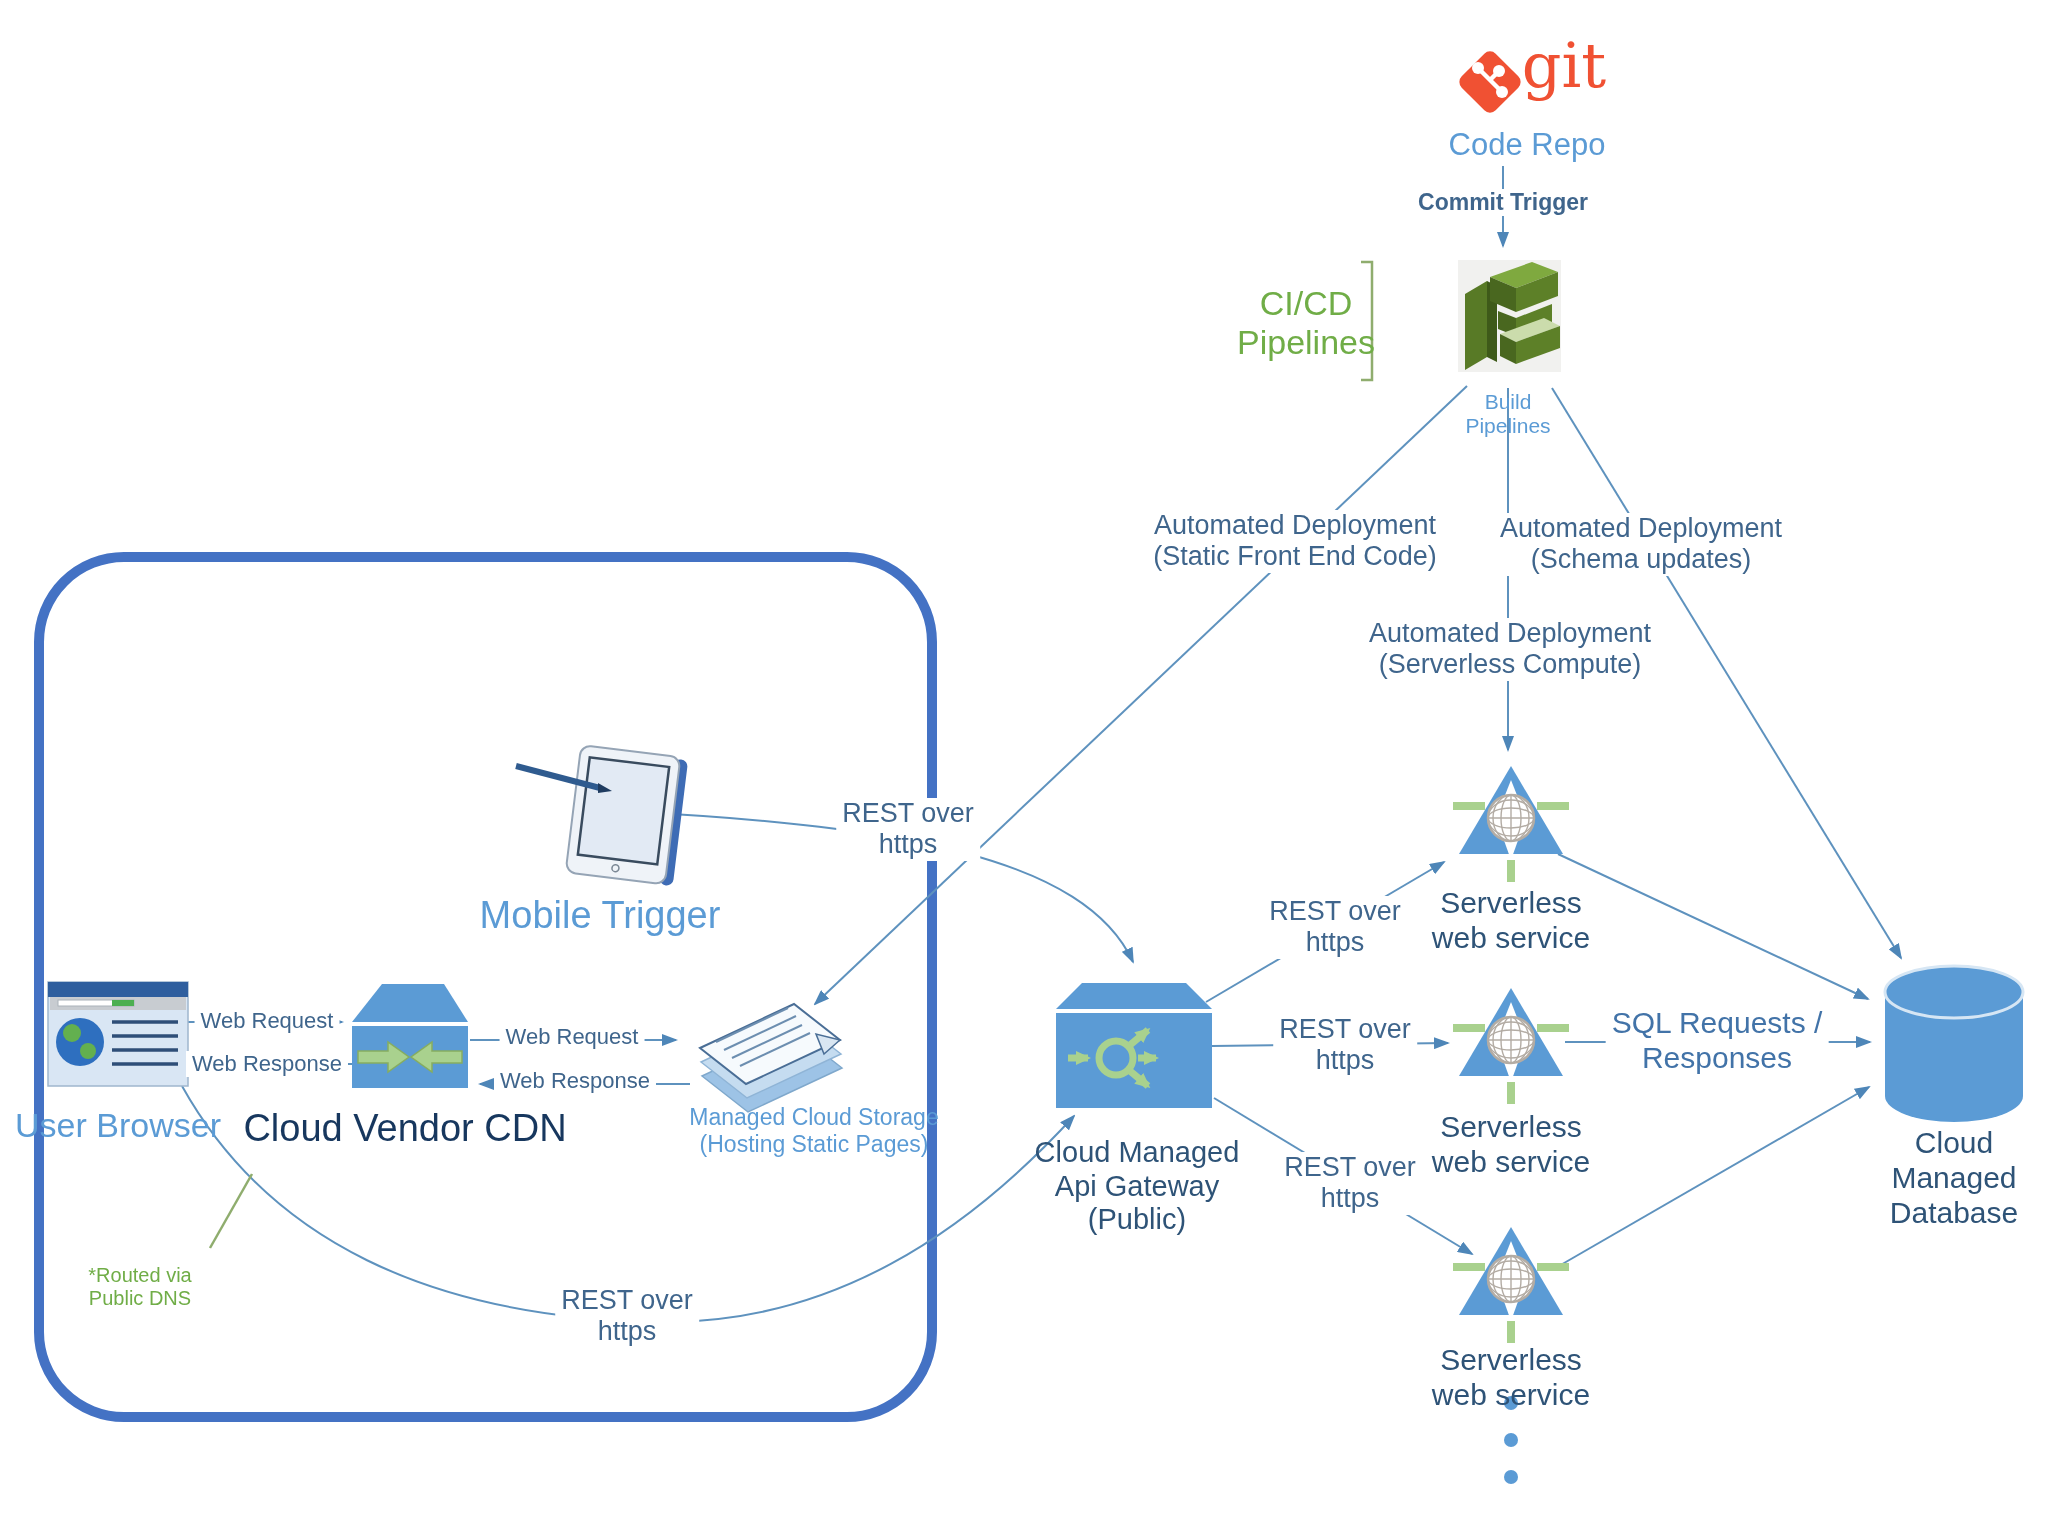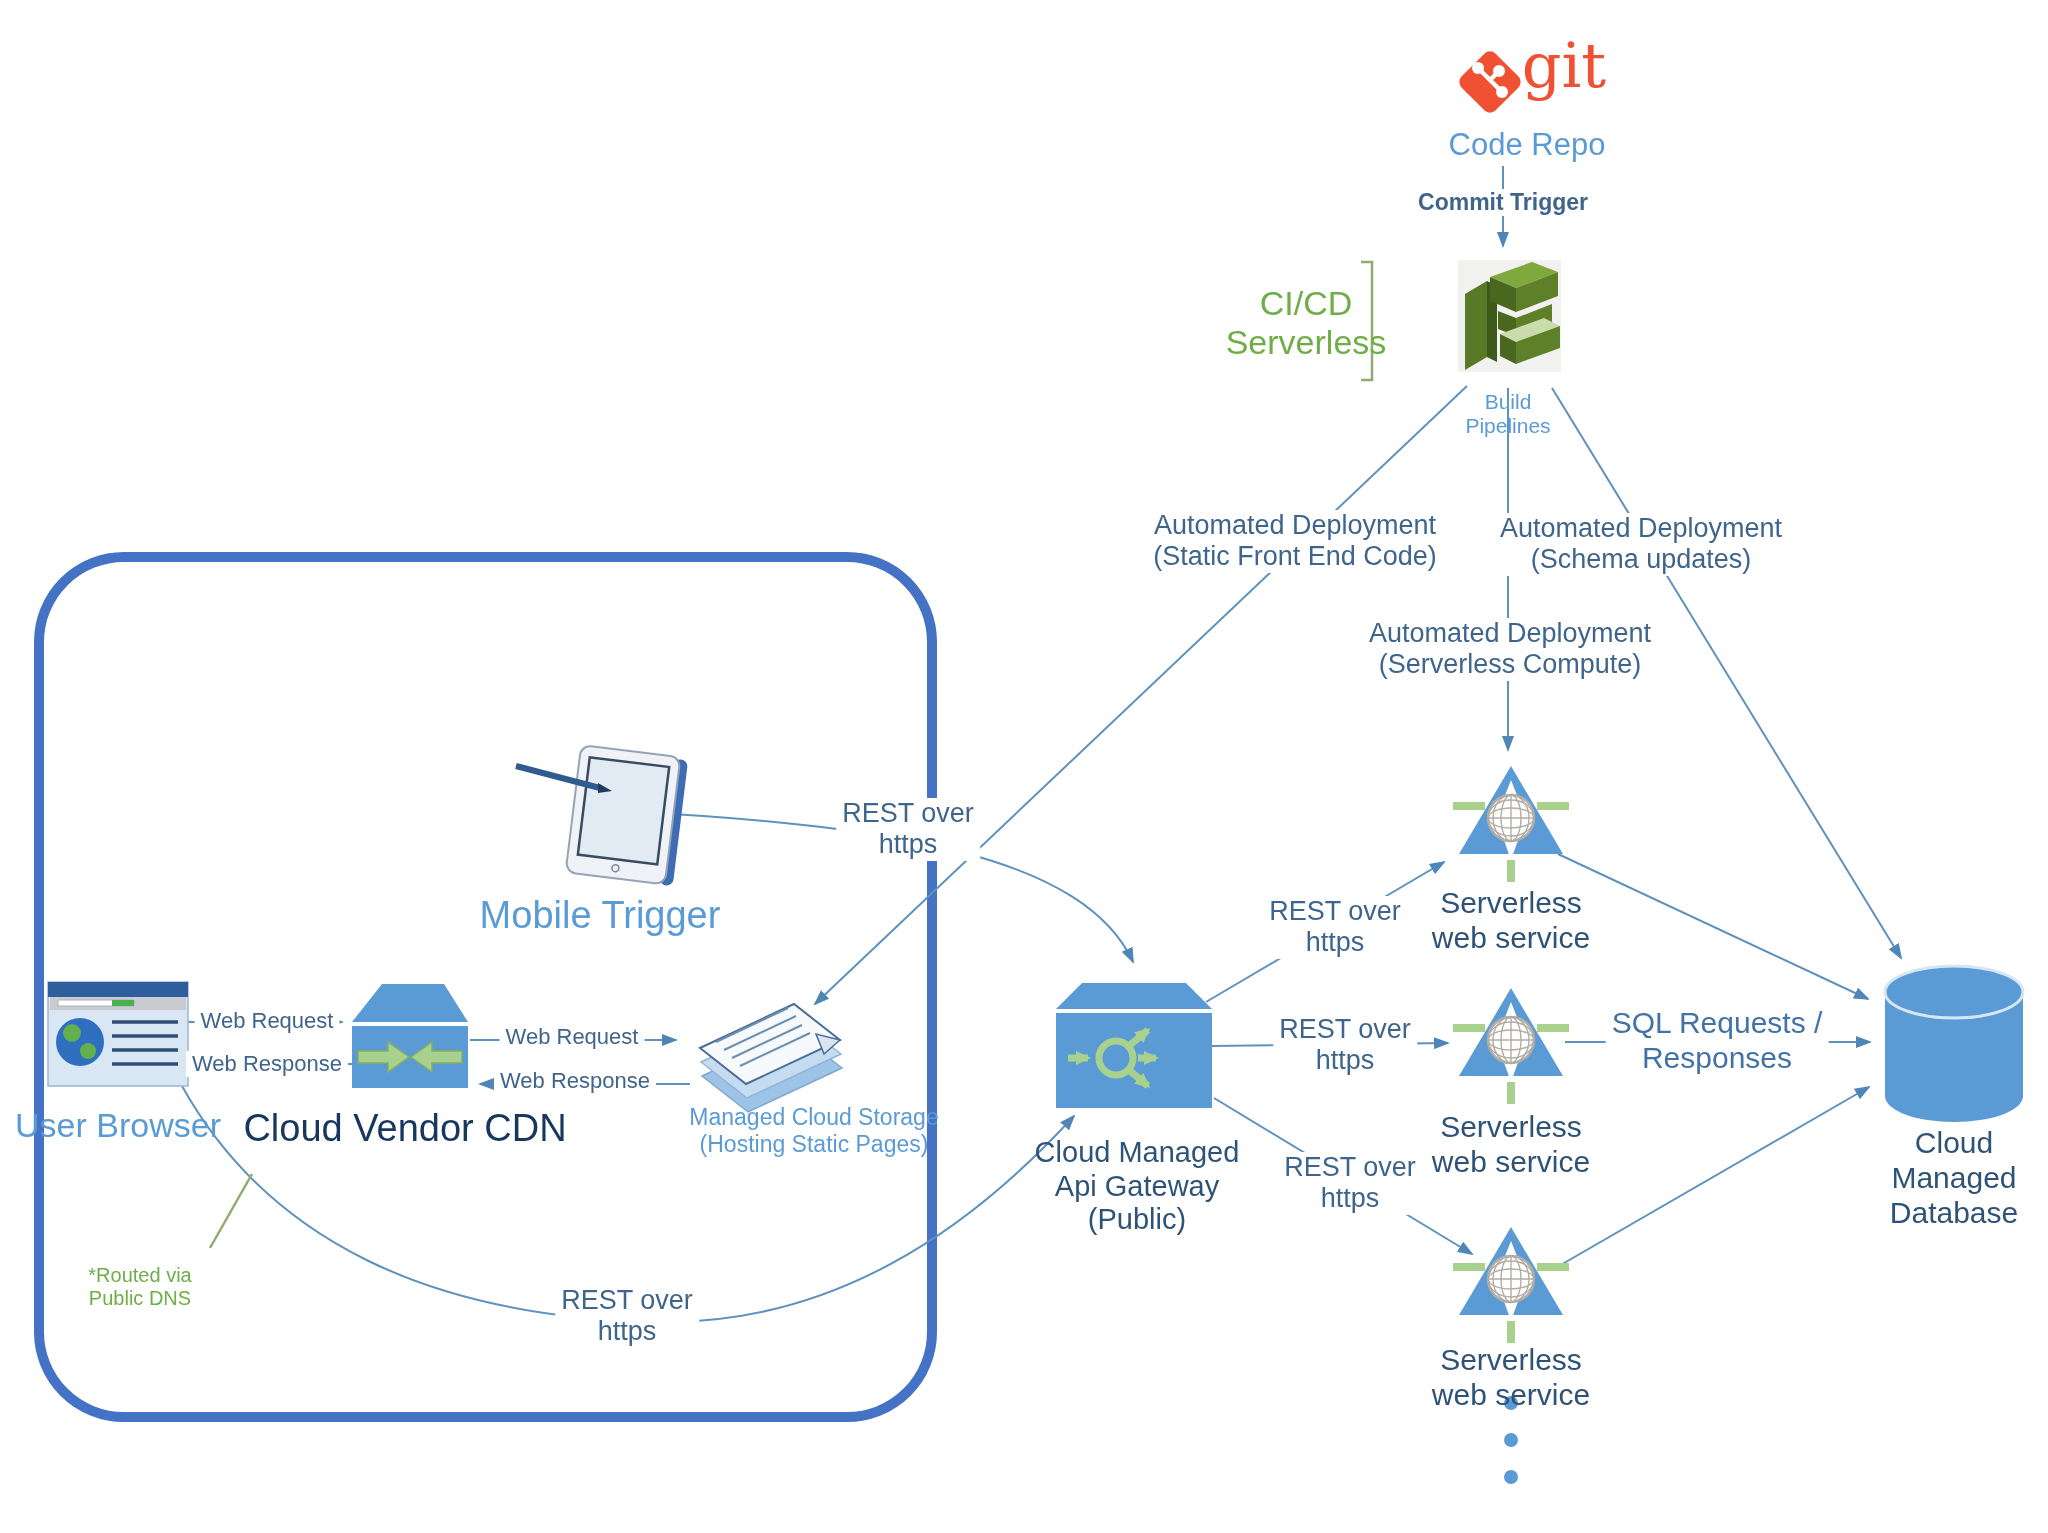--- a/index.html
+++ b/index.html
@@ -168,21 +168,21 @@
       <circle cx="1511" cy="1440" r="7"></circle>
       <circle cx="1511" cy="1477" r="7"></circle>
     </g>
   </svg>
 
 
   <div class="lbl c-git" style="left:1564px;top:30px;font-size:62px;">git</div>
   <div class="lbl c-light" style="left:1503px;top:127px;font-size:31px;margin-left:24px;">Code Repo</div>
   <div class="lbl c-slate bg" style="left:1503px;top:189px;font-size:23px;font-weight:bold;">Commit Trigger</div>
   <div class="lbl c-green" style="left:1306px;top:284px;font-size:34px;">CI/CD
-Serverless</div>
+Pipelines</div>
   <div class="lbl c-light" style="left:1508px;top:390px;font-size:21px;">Build
 Pipelines</div>
 
   <div class="lbl c-slate bg" style="left:1295px;top:510px;font-size:27px;">Automated Deployment
 (Static Front End Code)</div>
   <div class="lbl c-slate bg" style="left:1641px;top:513px;font-size:27px;">Automated Deployment
 (Schema updates)</div>
   <div class="lbl c-slate bg" style="left:1510px;top:618px;font-size:27px;">Automated Deployment
 (Serverless Compute)</div>
 

